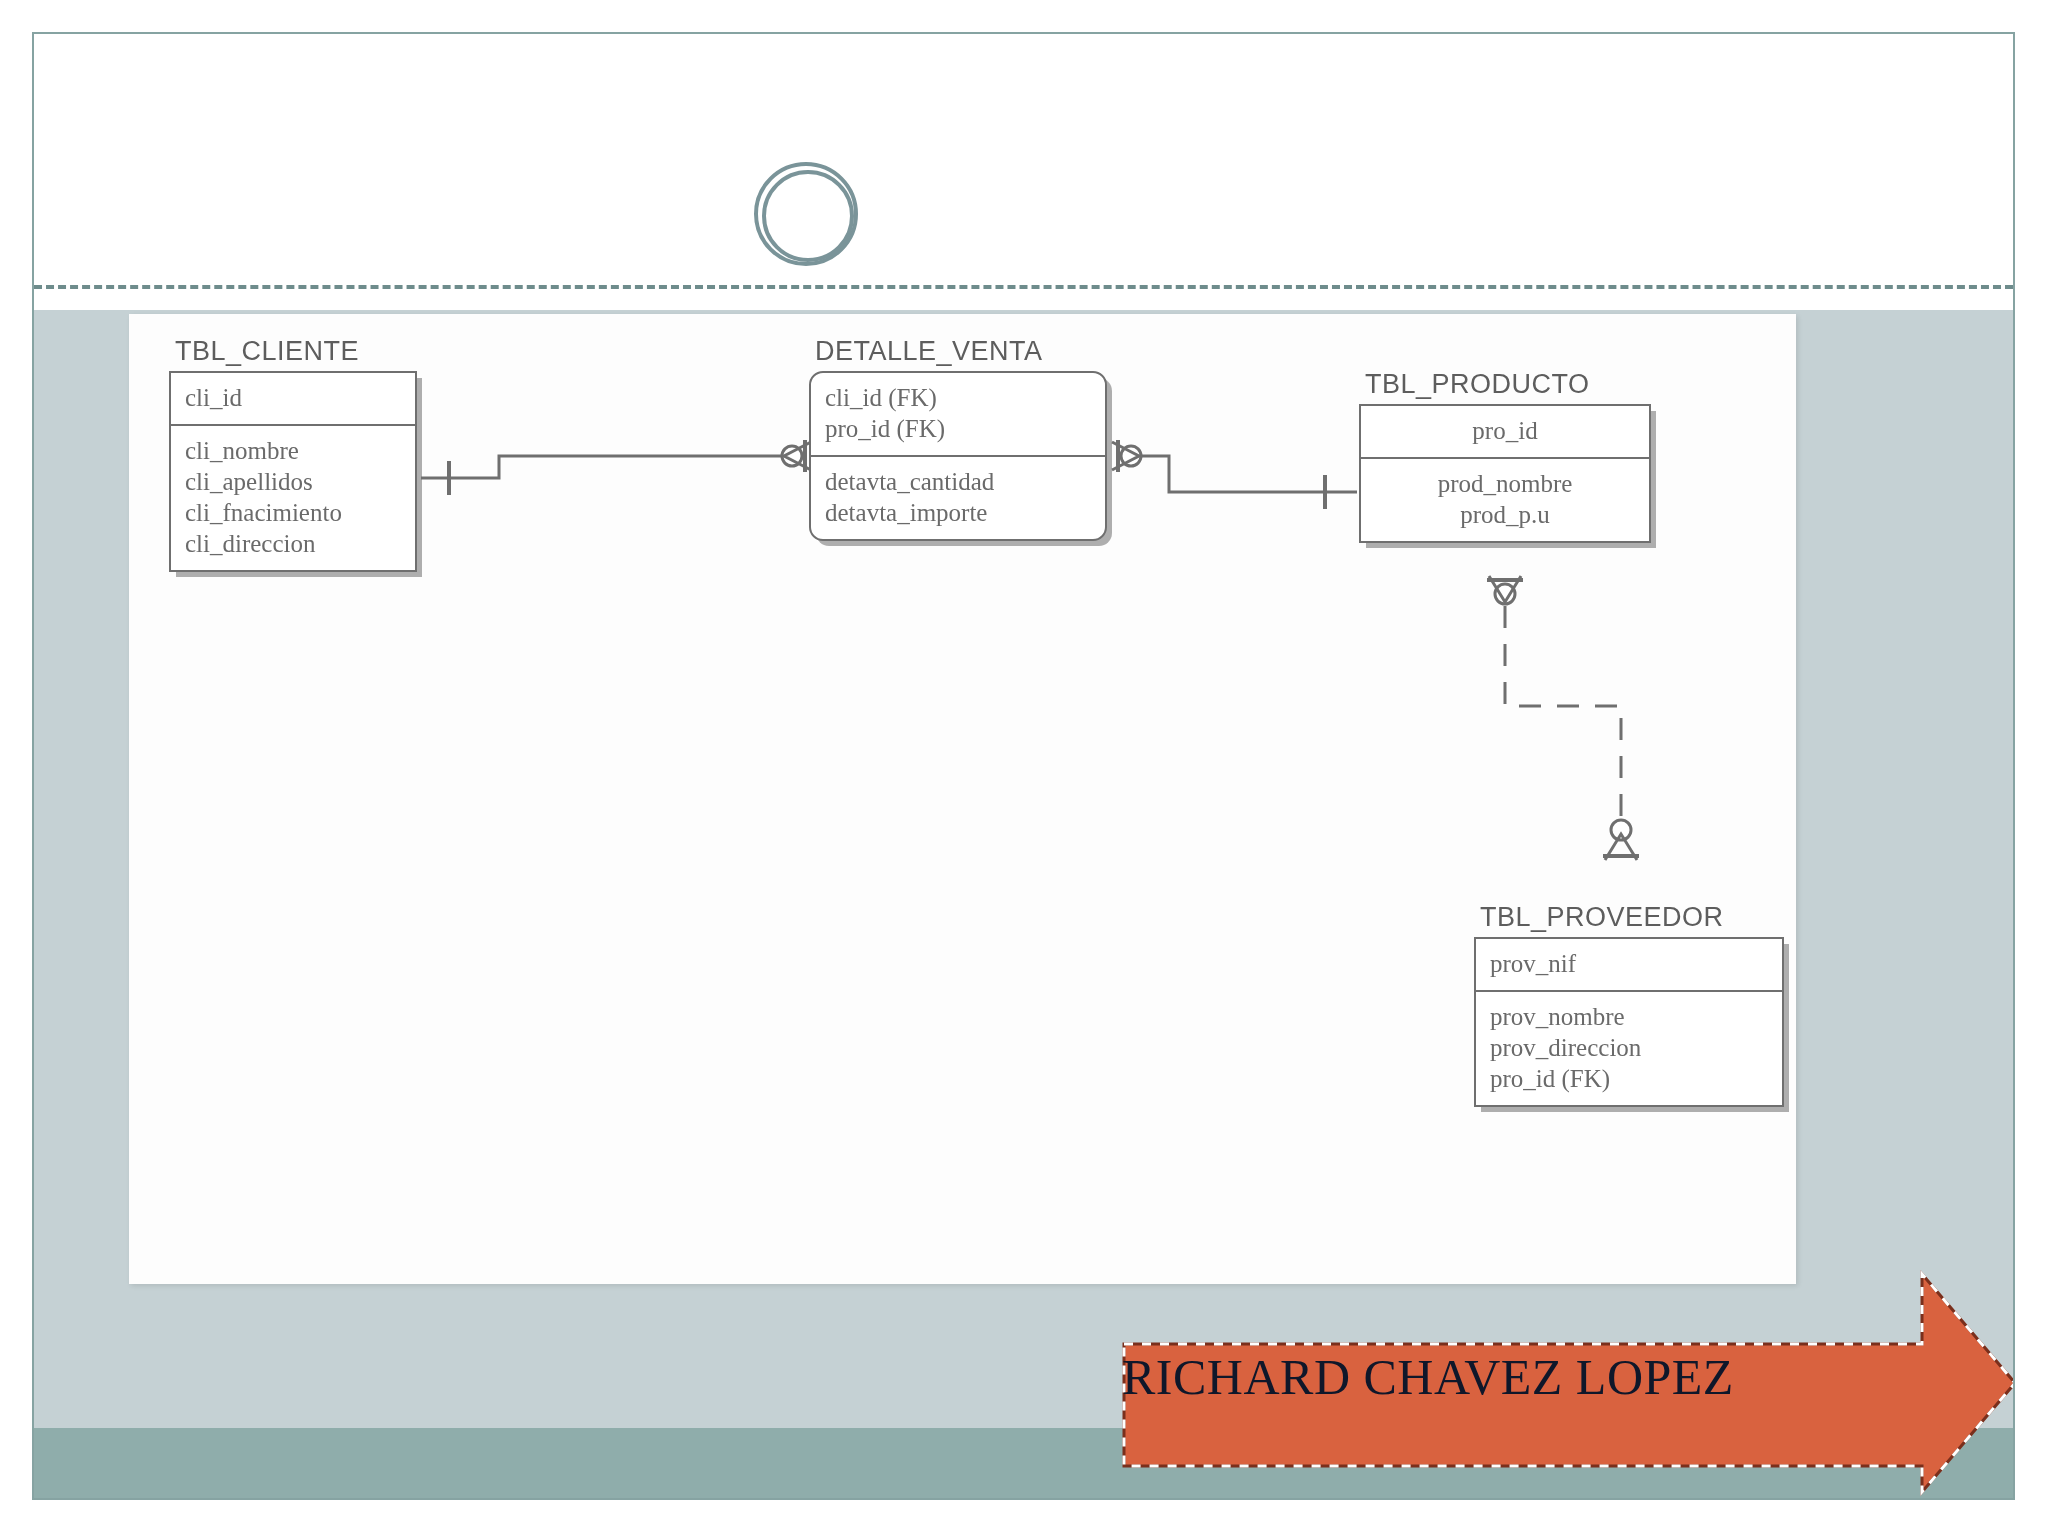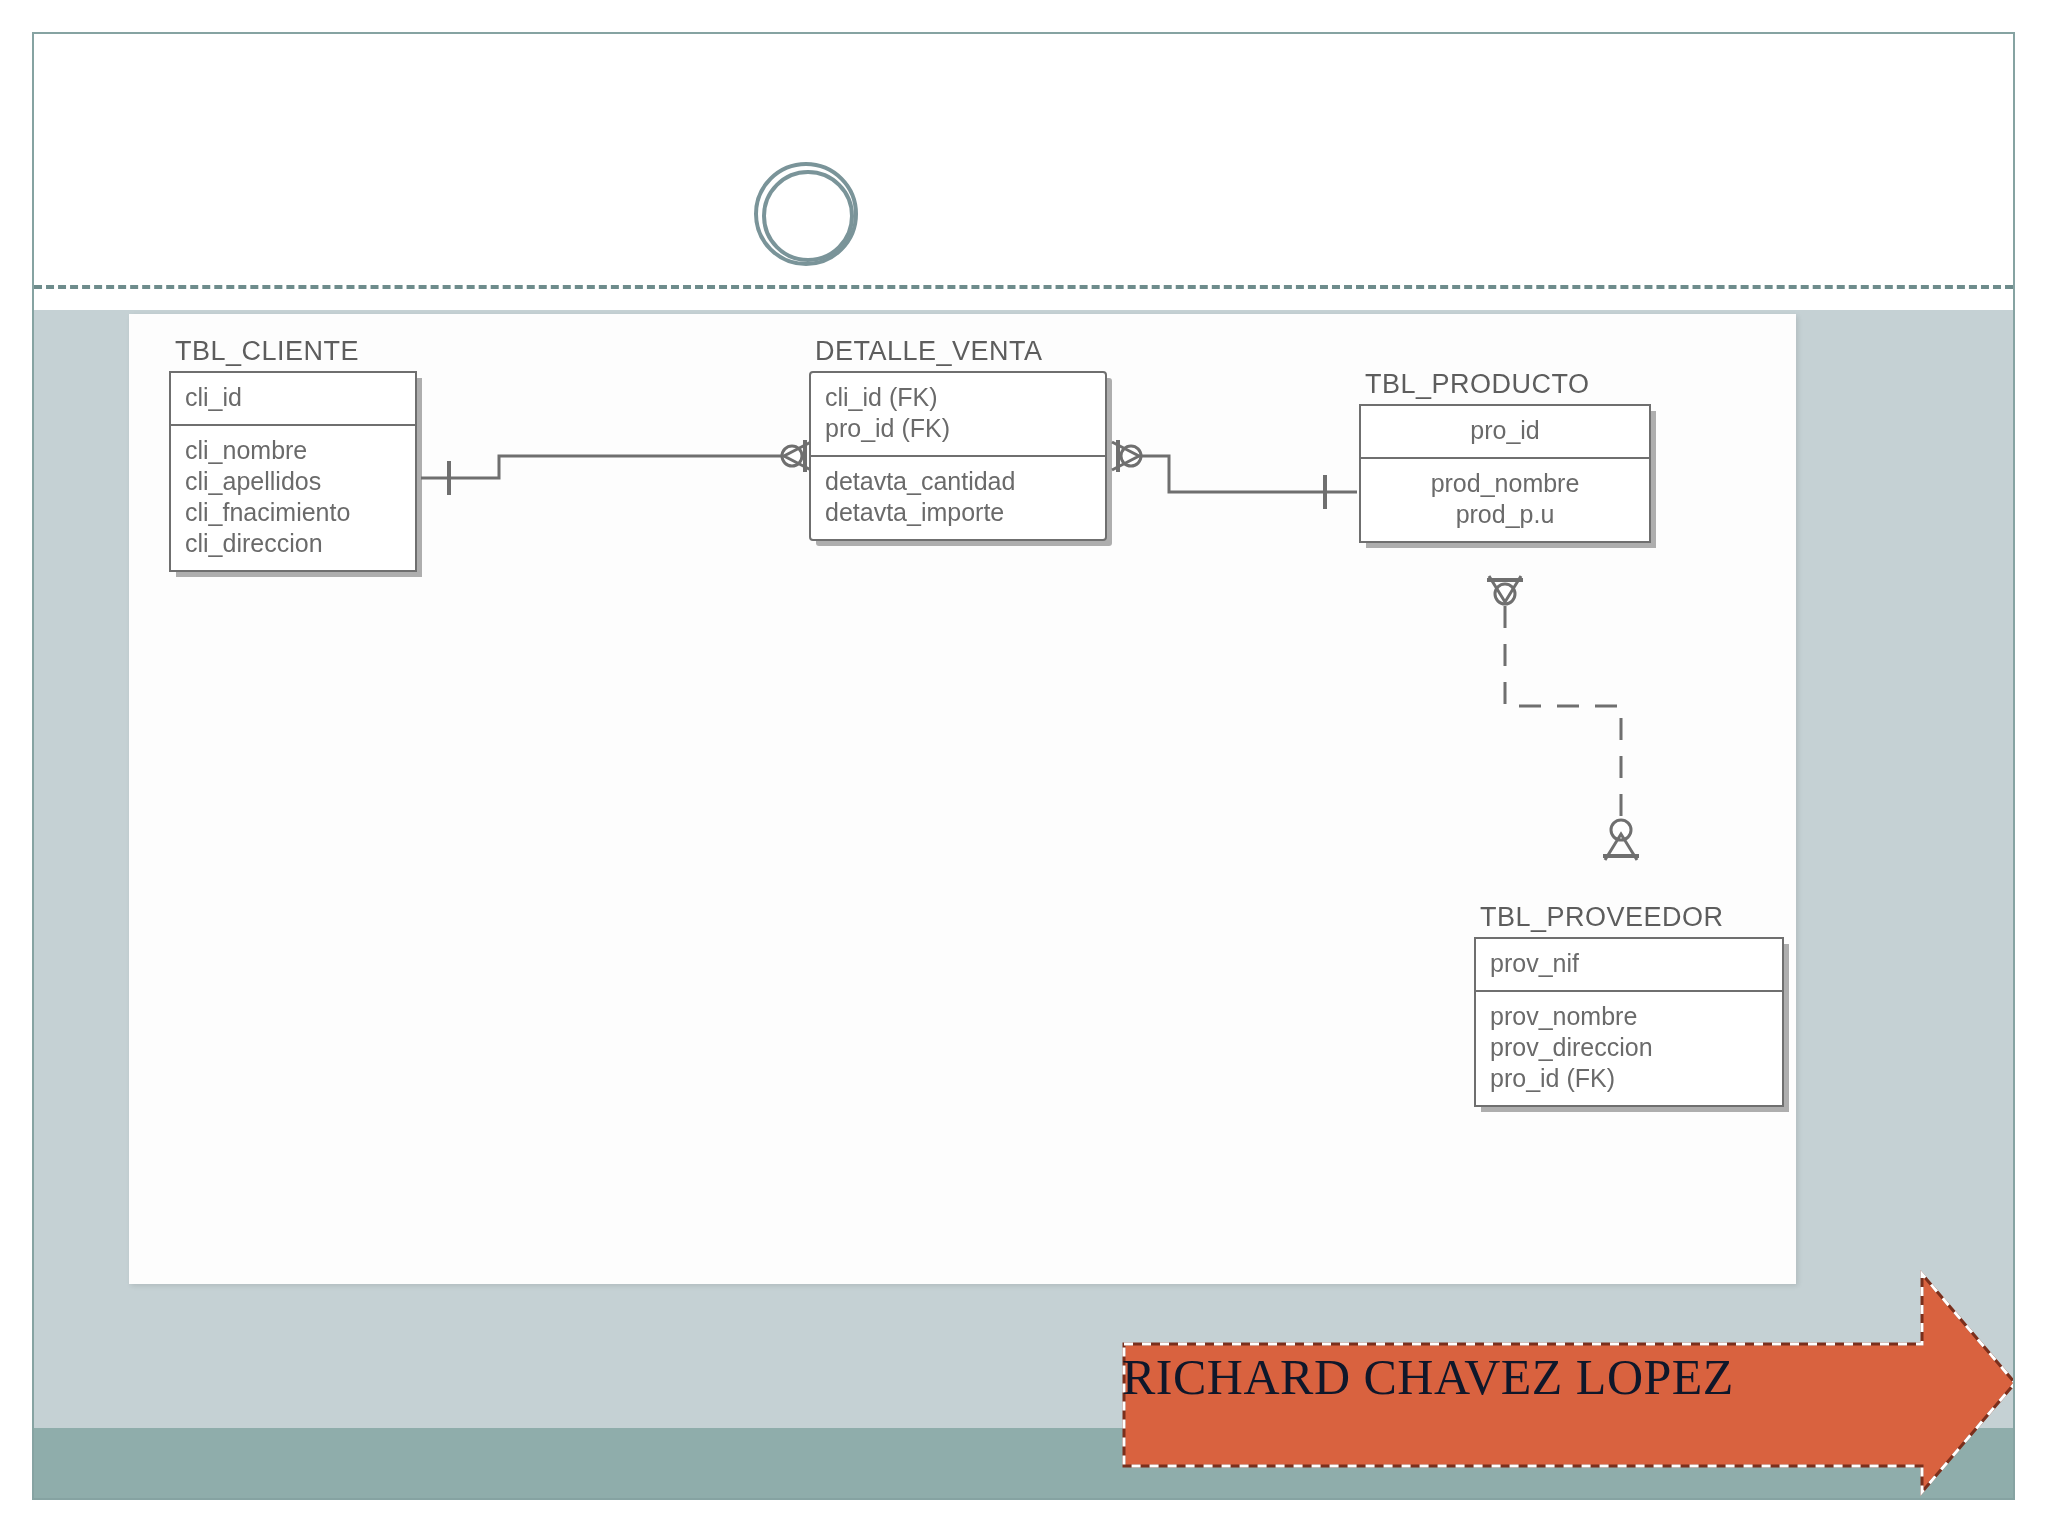--- a/index.html
+++ b/index.html
@@ -120,30 +120,30 @@
     margin-bottom: 4px;
     margin-left: 6px;
   }
   .entity .ent-box {
     border: 2px solid #6f6f6f;
     background: #ffffff;
     box-shadow: 6px 6px 0 -1px rgba(110,110,110,0.55);
     box-sizing: border-box;
   }
   .entity.rounded .ent-box {
-    border-radius: 4px;
+    border-radius: 14px;
   }
   .ent-section {
     padding: 9px 14px 11px 14px;
   }
   .ent-section.pk {
     border-bottom: 2px solid #6f6f6f;
   }
   .attr {
-    font-family: Liberation Sans, sans-serif;
+    font-family: Liberation Serif, serif;
     font-size: 25px;
     line-height: 31px;
     color: #6a6a6a;
     white-space: nowrap;
   }
 
   
   #ent-cliente       { left: 40px;  top: 22px;  }
   #ent-cliente .ent-box { width: 248px; }
   #ent-detalle       { left: 680px; top: 22px;  }

